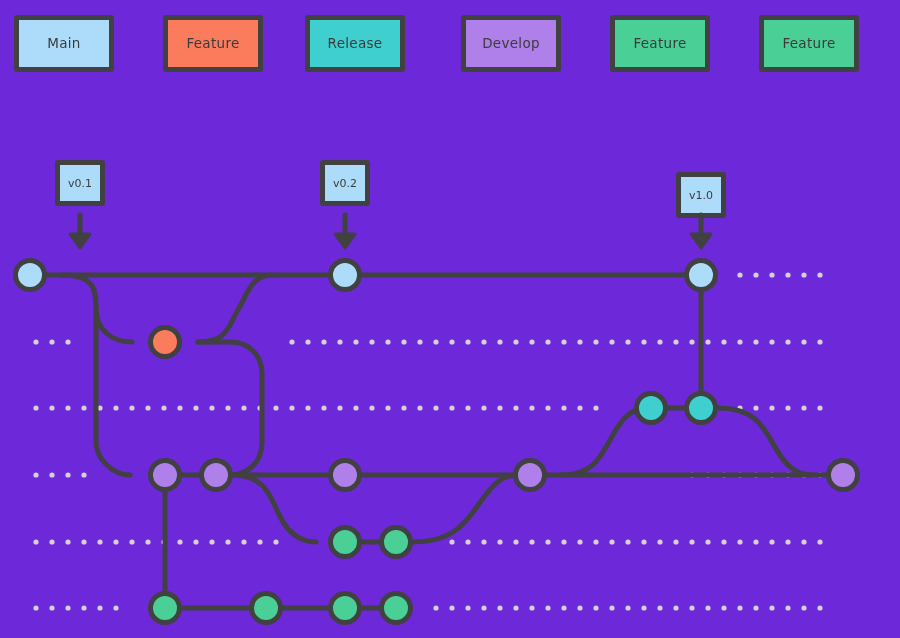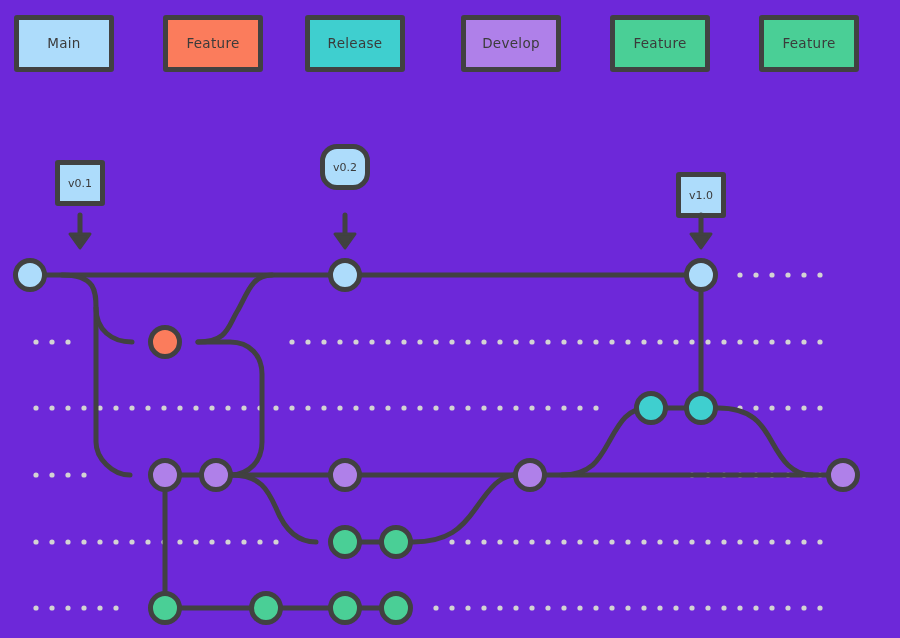--- a/index.html
+++ b/index.html
@@ -92,21 +92,21 @@
       </div>
       <div class="legend-box" style="left: 759px; background: rgb(74, 207, 150);">
         <span class="legend-label">Feature</span>
       </div>
     </div>
 
   <div id="tags-root">
       <div class="tag-box" style="left: 55px; top: 160px; background: rgb(173, 220, 251);">
         <span class="tag-label">v0.1</span>
       </div>
-      <div class="tag-box" style="left: 320px; top: 144px; background: rgb(173, 220, 251); border-radius: 17px;">
+      <div class="tag-box" style="left: 320px; top: 160px; background: rgb(173, 220, 251);">
         <span class="tag-label">v0.2</span>
       </div>
       <div class="tag-box" style="left: 676px; top: 172px; background: rgb(173, 220, 251);">
         <span class="tag-label">v1.0</span>
       </div>
     </div>
 
   <svg class="graph" viewBox="0 0 900 638">
     <g id="dots-layer">
         <circle cx="740" cy="275" r="2.6" fill="#D3D3D3"></circle>

